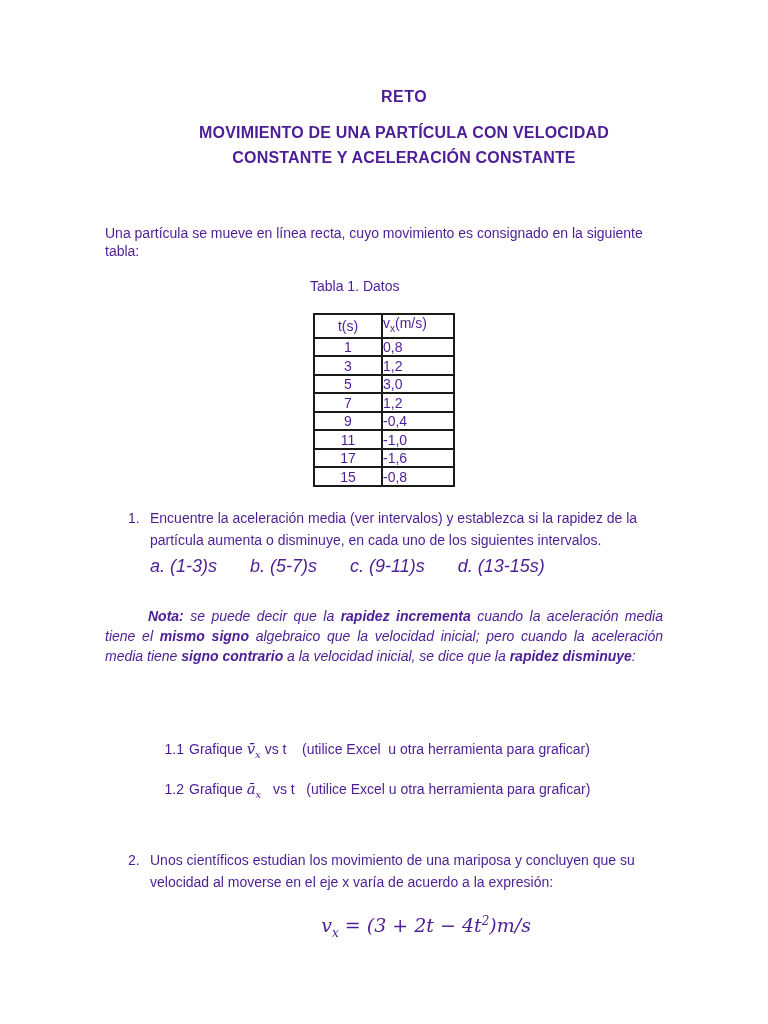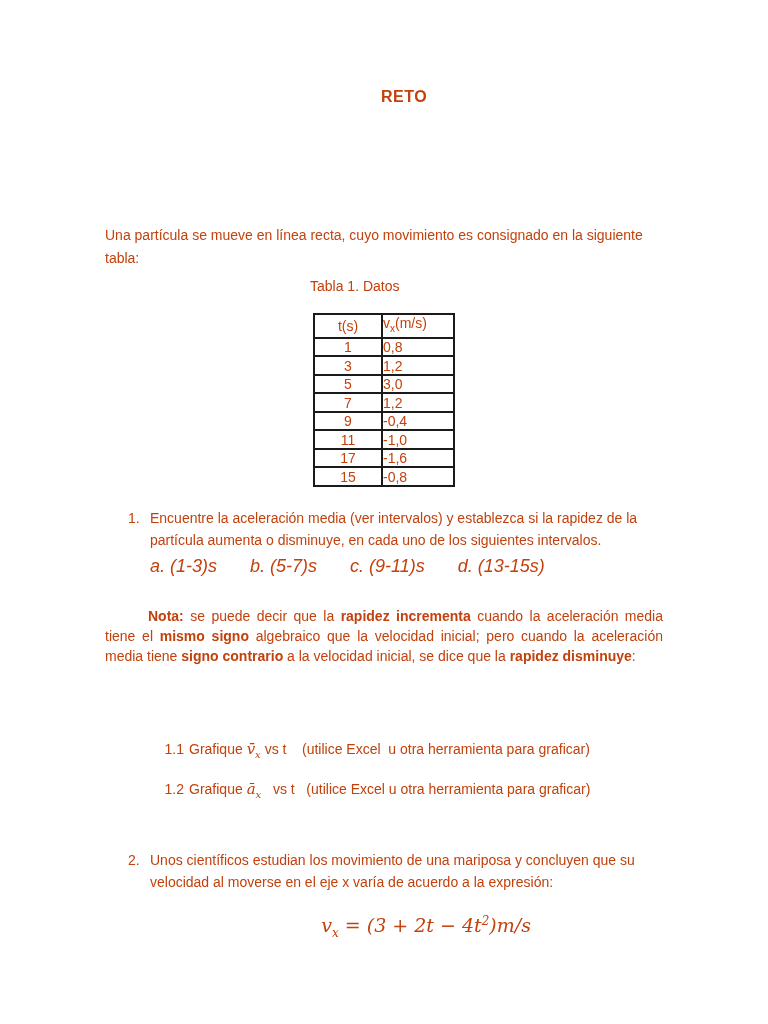--- a/index.html
+++ b/index.html
@@ -2,42 +2,42 @@
 <html><head>
 <meta charset="utf-8">
 <style>
   html, body { margin: 0; padding: 0; background: #ffffff; }
   .page {
     position: relative;
     width: 688px;
     height: 1024px;
     background: #ffffff;
     font-family: "Liberation Sans", sans-serif;
-    color: #c2410c;
+    color: #4c1d95;
     overflow: hidden;
   }
   .doc-title {
     position: absolute;
     top: 88px; left: 105px; width: 598px;
     text-align: center;
     font-size: 16px; font-weight: bold;
     letter-spacing: 0.5px;
   }
   .doc-heading {
     position: absolute;
     top: 120px; left: 105px; width: 598px;
     text-align: center;
     font-size: 16px; font-weight: bold;
     line-height: 25px;
     letter-spacing: 0.2px;
   }
   .intro {
     position: absolute;
     top: 224px; left: 105px; width: 558px;
-    font-size: 14px; line-height: 23px;
+    font-size: 14px; line-height: 18px;
   }
   .table-caption {
     position: absolute;
     top: 278px; left: 310px;
     font-size: 14px;
   }
   table.datatable {
     position: absolute;
     top: 313px; left: 313px;
     border-collapse: collapse;
@@ -67,20 +67,21 @@
     position: absolute;
     top: 556px; left: 150px;
     font-size: 18px;
     font-style: italic;
   }
   .intervals span { margin-right: 28px; }
   .nota {
     position: absolute;
     top: 606px; left: 105px; width: 558px;
     font-size: 14px; line-height: 20px;
+    font-style: italic;
     text-align: justify;
     text-indent: 43px;
   }
   .nota .b { font-weight: bold; }
   .graph-task {
     position: absolute;
     left: 128px;
     font-size: 14px;
     white-space: pre-wrap;
   }
@@ -106,20 +107,24 @@
   .formula sub { font-size: 12px; }
   .formula sup { font-size: 12px; }
 </style>
 </head>
 <body>
 
 <div class="page">
 
   <div class="doc-title">RETO</div>
 
+  <div class="doc-heading">
+    <span>MOVIMIENTO DE UNA PARTÍCULA CON VELOCIDAD</span><br>
+    <span>CONSTANTE Y ACELERACIÓN CONSTANTE</span>
+  </div>
 
   <div class="intro">Una partícula se mueve en línea recta, cuyo movimiento es consignado en la siguiente tabla:</div>
 
   <div class="table-caption">Tabla 1. Datos</div>
 
   <table class="datatable">
     <tbody>
         <tr>
       <th class="tcol">t(s)</th>
       <th class="vcol"><span>v</span><sub class="small">x</sub><span>(m/s)</span></th>

